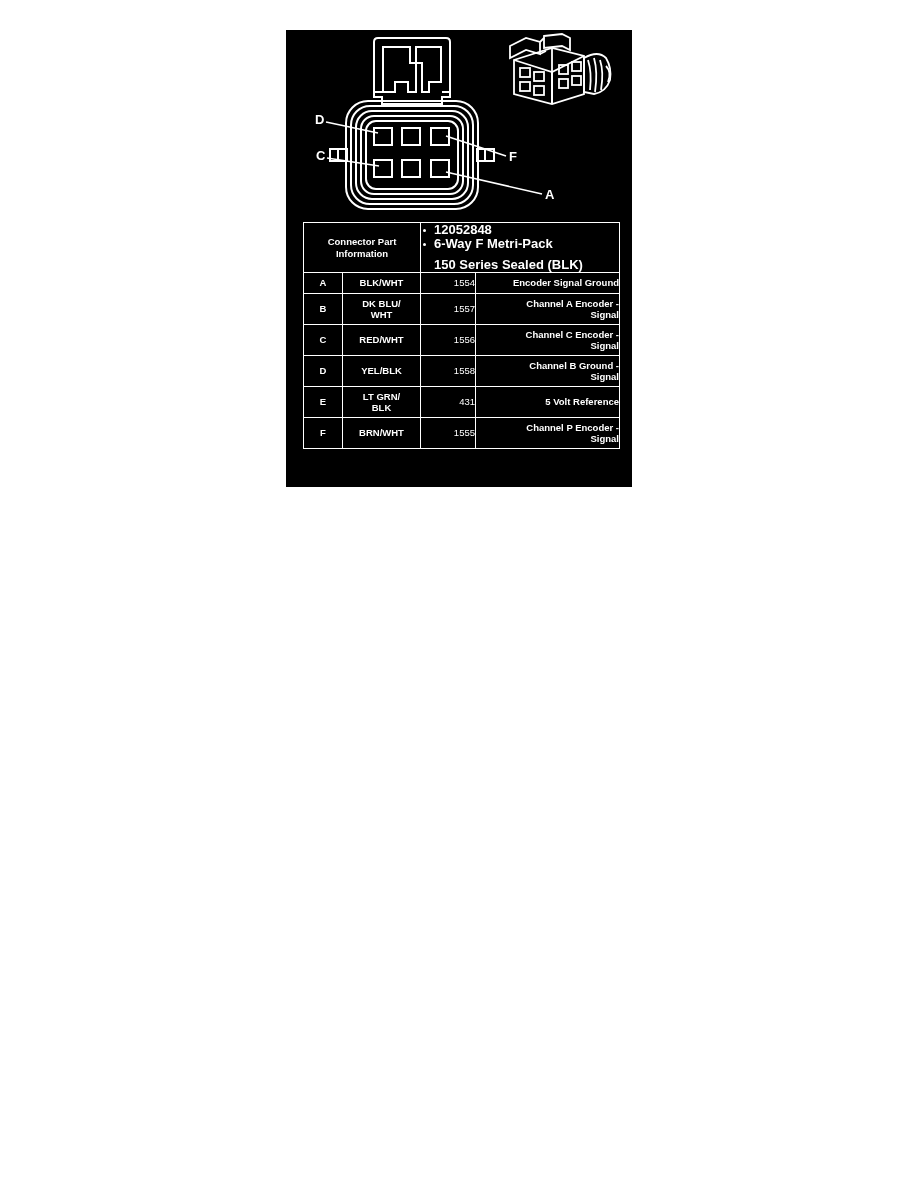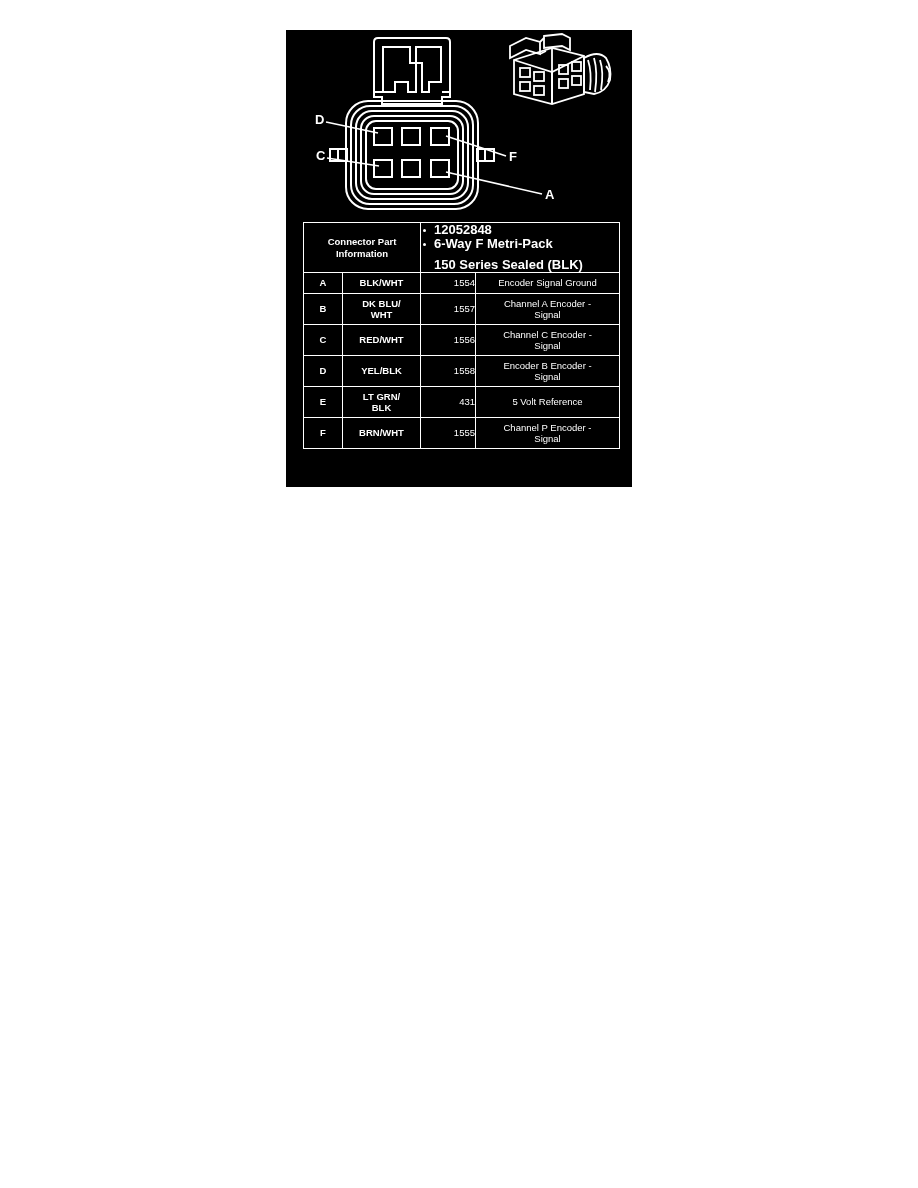--- a/index.html
+++ b/index.html
@@ -141,23 +141,23 @@
     font-size: 10.5px;
     line-height: 12px;
     margin-left: 40px;
   }
   .cell-circuit {
     text-align: right;
     font-weight: normal;
     font-size: 10.5px;
   }
   .cell-function {
-    text-align: center;
+    text-align: right;
     padding-left: 5px;
-    font-weight: normal;
+    font-weight: bold;
     font-size: 10.5px;
     line-height: 12px;
   }
 </style>
 </head>
 <body>
 
 <div id="figure-panel">
 
   <svg id="connector-diagram" viewBox="0 0 346 190">
@@ -301,21 +301,21 @@
         </td>
       </tr>
 
       <tr class="data-row">
         <td class="cell-pin">D</td>
         <td class="cell-wire">
           <span>YEL/BLK</span>
         </td>
         <td class="cell-circuit">1558</td>
         <td class="cell-function">
-          <span>Encoder B Encoder -</span><br>
+          <span>Channel B Ground -</span><br>
           <span>Signal</span>
         </td>
       </tr>
 
       <tr class="data-row">
         <td class="cell-pin">E</td>
         <td class="cell-wire">
           <span>LT GRN/</span><br>
           <span>BLK</span>
         </td>

